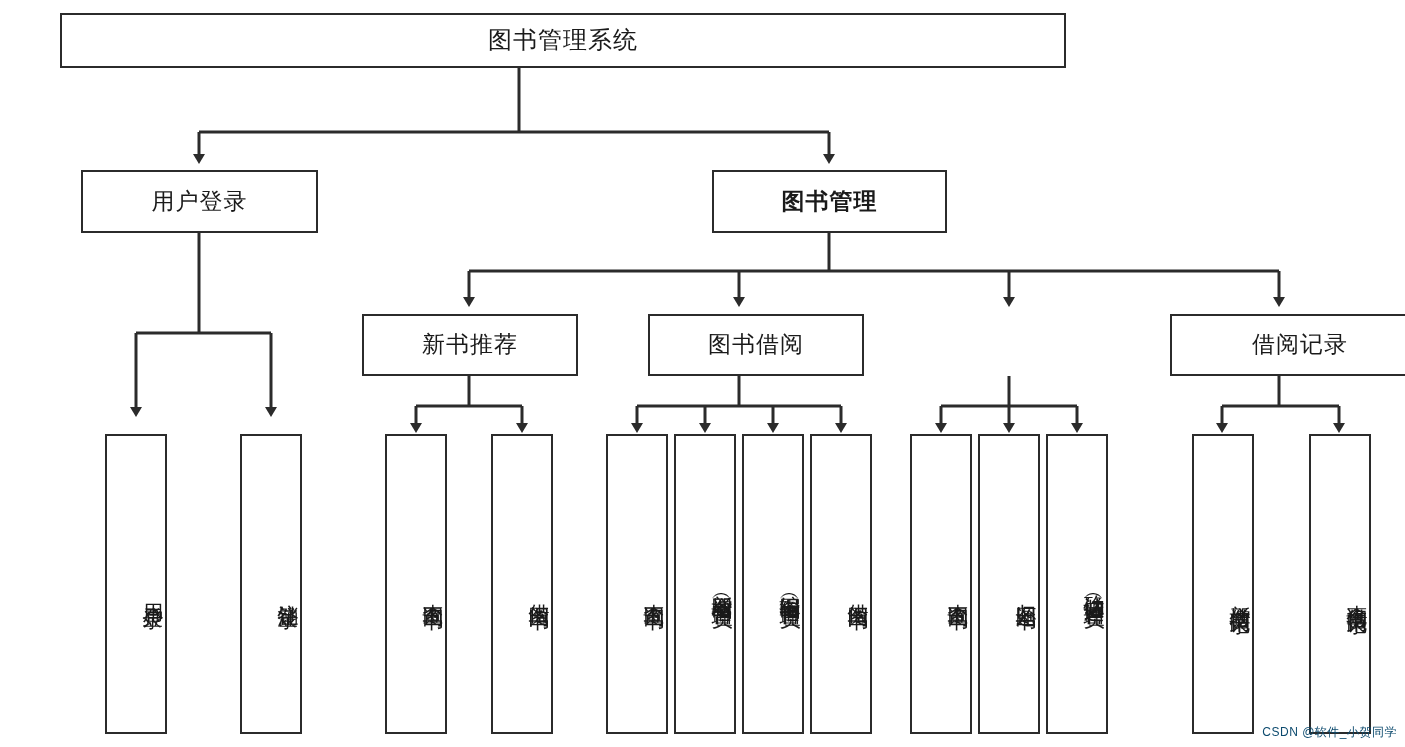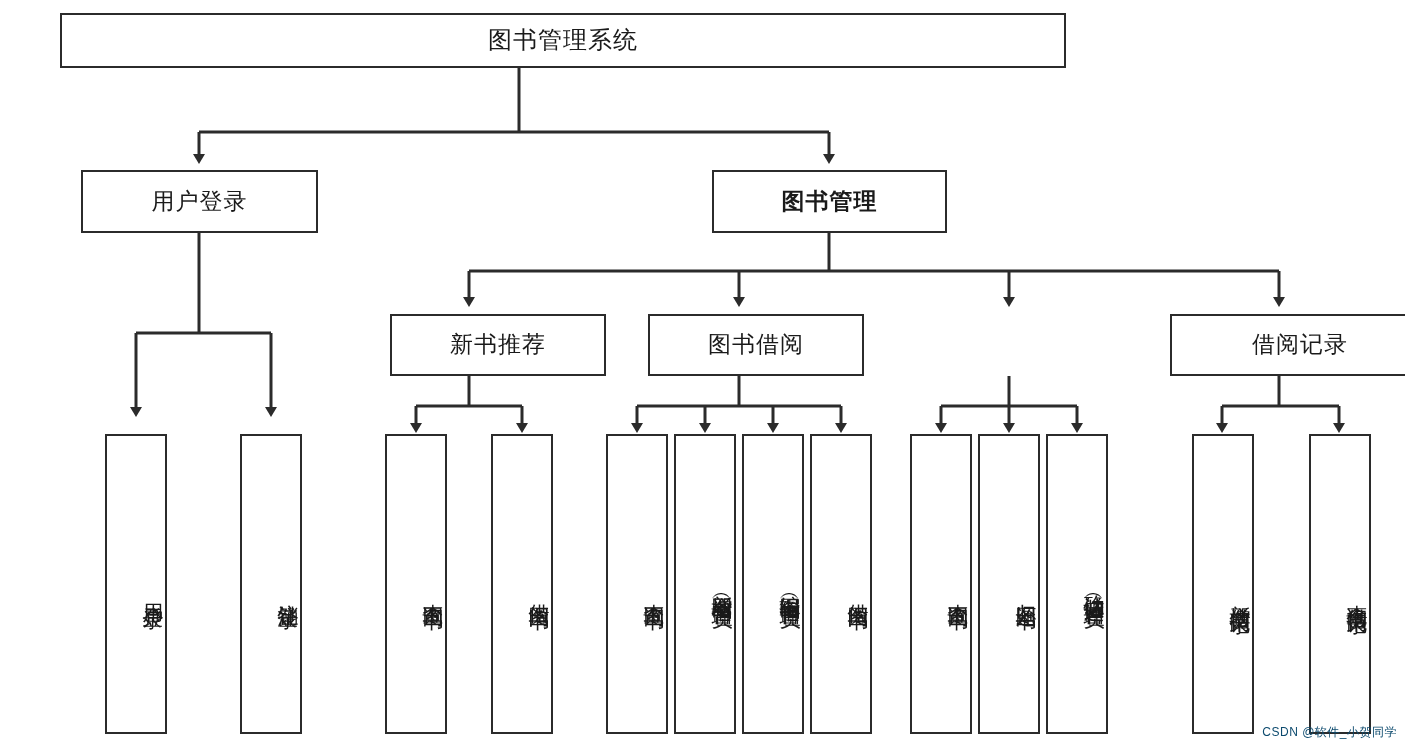--- a/index.html
+++ b/index.html
@@ -118,21 +118,21 @@
       <path d="M1339,406 L1339,424" marker-end="url(#arrow)"></path>
     </g>
   </svg>
 
   <div class="node horiz root" style="left:16px; top:13px; width:1006px; height:55px;margin-left:44px;">图书管理系统</div>
 
   <div class="node horiz" style="left:81px; top:170px; width:237px; height:63px;">用户登录</div>
 
   <div class="node horiz" style="left:712px; top:170px; width:235px; height:63px;font-weight:bold;">图书管理</div>
 
-  <div class="node horiz" style="left:362px; top:314px; width:216px; height:62px;margin-left:28px;">新书推荐</div>
+  <div class="node horiz" style="left:362px; top:314px; width:216px; height:62px;">新书推荐</div>
 
   <div class="node horiz" style="left:632px; top:314px; width:216px; height:62px;margin-left:16px;">图书借阅</div>
 
 
   <div class="node horiz" style="left:1170px; top:314px; width:260px; height:62px;">借阅记录</div>
 
   <div class="node vert" style="left:105px; top:434px; width:62px; height:300px;">用户登录</div>
 
   <div class="node vert" style="left:240px; top:434px; width:62px; height:300px;">注销登录</div>
 

